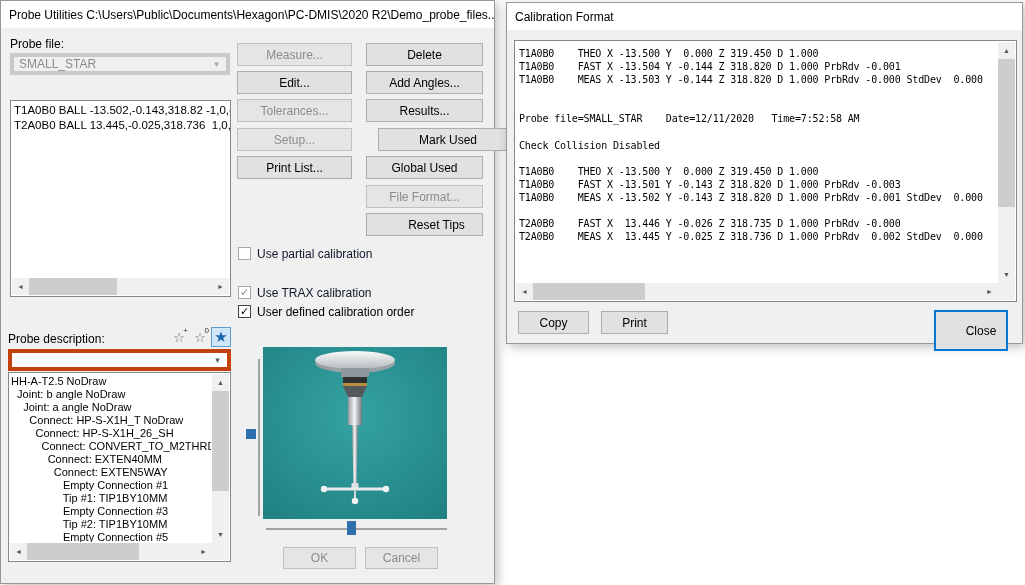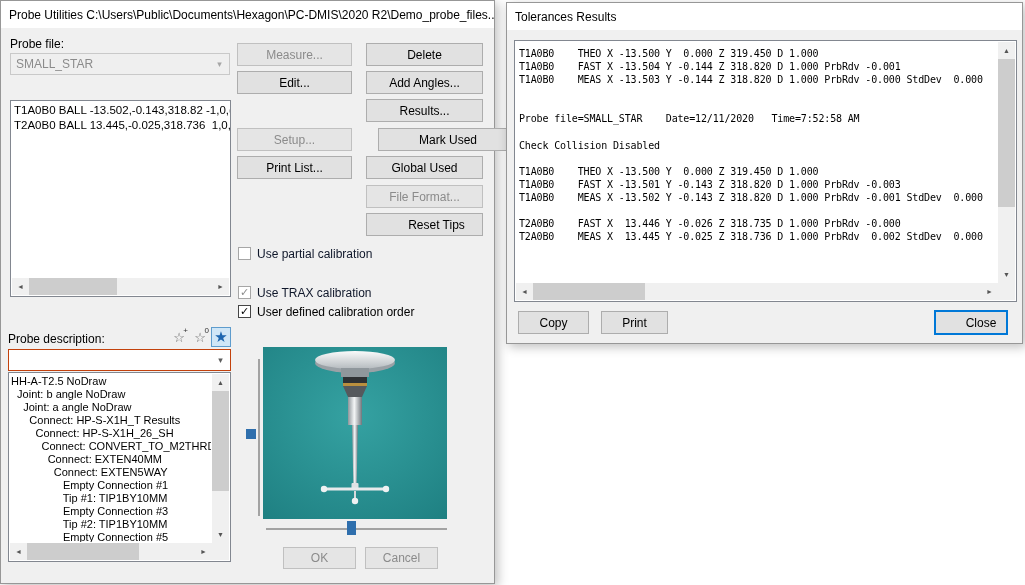--- a/index.html
+++ b/index.html
@@ -13,21 +13,21 @@
   .titlebar { position:absolute; left:0; top:0; right:0; height:27px; background:#ffffff; display:flex; align-items:center; padding-left:8px; }
   .title-text { white-space:nowrap; overflow:hidden; }
   .label { position:absolute; white-space:nowrap; }
   .dis-text { color:#0f172a; }
 
   .btn { position:absolute; width:115px; height:23px; background:#e1e1e1; border:1px solid #adadad;
          display:flex; align-items:center; justify-content:center; font-size:12px; white-space:nowrap; }
   .btn.dis { background:#e5e5e5; border-color:#c0c0c0; color:#8b8b8b; }
   .btn.default { border:2px solid #0078d7; }
 
-  .combo { position:absolute; height:22px; background:#fff; border:1px solid #c2410c; display:flex; align-items:center; padding:0 22px 0 5px; white-space:nowrap; }
+  .combo { position:absolute; height:22px; background:#fff; border:4px solid #c2410c; display:flex; align-items:center; padding:0 22px 0 5px; white-space:nowrap; }
   .combo.dis { background:#efefef; border-color:#c9c9c9; color:#8b8b8b; }
   .combo-btn { position:absolute; right:0; top:0; width:19px; height:100%; display:flex; align-items:center; justify-content:center; font-size:9px; color:#5d5d5d; }
   .combo.dis .combo-btn { color:#a6a6a6; }
 
   .listbox { position:absolute; background:#fff; border:1px solid #828790; overflow:hidden; }
   .tip-line { white-space:pre; font-size:11.5px; line-height:15px; padding-left:3px; overflow:hidden; }
   .tree { position:absolute; left:2px; top:2px; right:19px; bottom:19px; overflow:hidden; font-size:11px; line-height:13px; }
   .tree div { white-space:pre; min-height:13px; }
 
   .sb-h { position:absolute; height:17px; background:#f0f0f0; }
@@ -74,20 +74,21 @@
     <div class="tip-line">T2A0B0 BALL 13.445,-0.025,318.736  1,0,(</div>
     <div class="sb-h" style="left:1px;right:1px;bottom:1px;">
       <span class="sb-btn" style="left:0;top:0;">◄</span>
       <span class="sb-thumb" style="left:17px;width:88px;top:0;bottom:0;"></span>
       <span class="sb-btn" style="right:0;top:0;">►</span>
     </div>
   </div>
 
   <div class="btn dis" style="left:236px;top:42px;">Measure...</div>
   <div class="btn" style="left:236px;top:70px;">Edit...</div>
+  <div class="btn dis" style="left:236px;top:98px;">Tolerances...</div>
   <div class="btn dis" style="left:236px;top:127px;">Setup...</div>
   <div class="btn" style="left:236px;top:155px;text-align:center;">Print List...</div>
 
   <div class="btn" style="left:365px;top:42px;width:117px;">Delete</div>
   <div class="btn" style="left:365px;top:70px;width:117px;">Add Angles...</div>
   <div class="btn" style="left:365px;top:98px;width:117px;">Results...</div>
   <div class="btn" style="left:365px;top:127px;width:140px;margin-left:12px;">Mark Used</div>
   <div class="btn" style="left:365px;top:155px;width:117px;">Global Used</div>
   <div class="btn dis" style="left:365px;top:184px;width:117px;">File Format...</div>
   <div class="btn" style="left:365px;top:212px;width:117px;padding-left:24px;">Reset Tips</div>
@@ -125,21 +126,21 @@
   <div class="combo" style="left:7px;top:348px;width:223px;">
     <span></span>
     <span class="combo-btn">▾</span>
   </div>
 
   <div class="listbox" style="left:7px;top:371px;width:223px;height:190px;">
     <div class="tree">
       <div>HH-A-T2.5 NoDraw</div>
       <div>  Joint: b angle NoDraw</div>
       <div>    Joint: a angle NoDraw</div>
-      <div>      Connect: HP-S-X1H_T Results</div>
+      <div>      Connect: HP-S-X1H_T NoDraw</div>
       <div>        Connect: HP-S-X1H_26_SH</div>
       <div>          Connect: CONVERT_TO_M2THRD</div>
       <div>            Connect: EXTEN40MM</div>
       <div>              Connect: EXTEN5WAY</div>
       <div>                 Empty Connection #1</div>
       <div>                 Tip #1: TIP1BY10MM</div>
       <div>                 Empty Connection #3</div>
       <div>                 Tip #2: TIP1BY10MM</div>
       <div>                 Empty Connection #5</div>
     </div>
@@ -194,21 +195,21 @@
 
   <div class="track" style="left:265px;top:527px;width:181px;height:2px;"></div>
   <div class="slider-thumb" style="left:346px;top:520px;width:9px;height:14px;"></div>
 
   <div class="btn dis" style="left:282px;top:546px;width:73px;height:22px;">OK</div>
   <div class="btn dis" style="left:364px;top:546px;width:73px;height:22px;">Cancel</div>
 </div>
 
 <div class="window" style="left:506px;top:2px;width:517px;height:342px;">
   <div class="titlebar">
-    <span class="title-text">Tolerances Results</span>
+    <span class="title-text">Calibration Format</span>
   </div>
 
   <div class="listbox" style="left:7px;top:37px;width:503px;height:262px;">
     <div class="results-text">
       <div>T1A0B0    THEO X -13.500 Y  0.000 Z 319.450 D 1.000</div>
       <div>T1A0B0    FAST X -13.504 Y -0.144 Z 318.820 D 1.000 PrbRdv -0.001</div>
       <div>T1A0B0    MEAS X -13.503 Y -0.144 Z 318.820 D 1.000 PrbRdv -0.000 StdDev  0.000</div>
       <div></div>
       <div></div>
       <div>Probe file=SMALL_STAR    Date=12/11/2020   Time=7:52:58 AM</div>
@@ -230,14 +231,14 @@
     <div class="sb-h" style="left:1px;right:18px;bottom:1px;">
       <span class="sb-btn" style="left:0;top:0;">◄</span>
       <span class="sb-thumb" style="left:17px;width:112px;top:0;bottom:0;"></span>
       <span class="sb-btn" style="right:0;top:0;">►</span>
     </div>
     <div class="sb-corner"></div>
   </div>
 
   <div class="btn" style="left:11px;top:308px;width:71px;height:23px;">Copy</div>
   <div class="btn" style="left:94px;top:308px;width:67px;height:23px;">Print</div>
-  <div class="btn default" style="left:427px;top:307px;width:74px;height:25px;padding-left:20px;">Close</div>
+  <div class="btn default" style="left:427px;top:307px;width:74px;height:41px;padding-left:20px;">Close</div>
 </div>
 
 </body></html>

